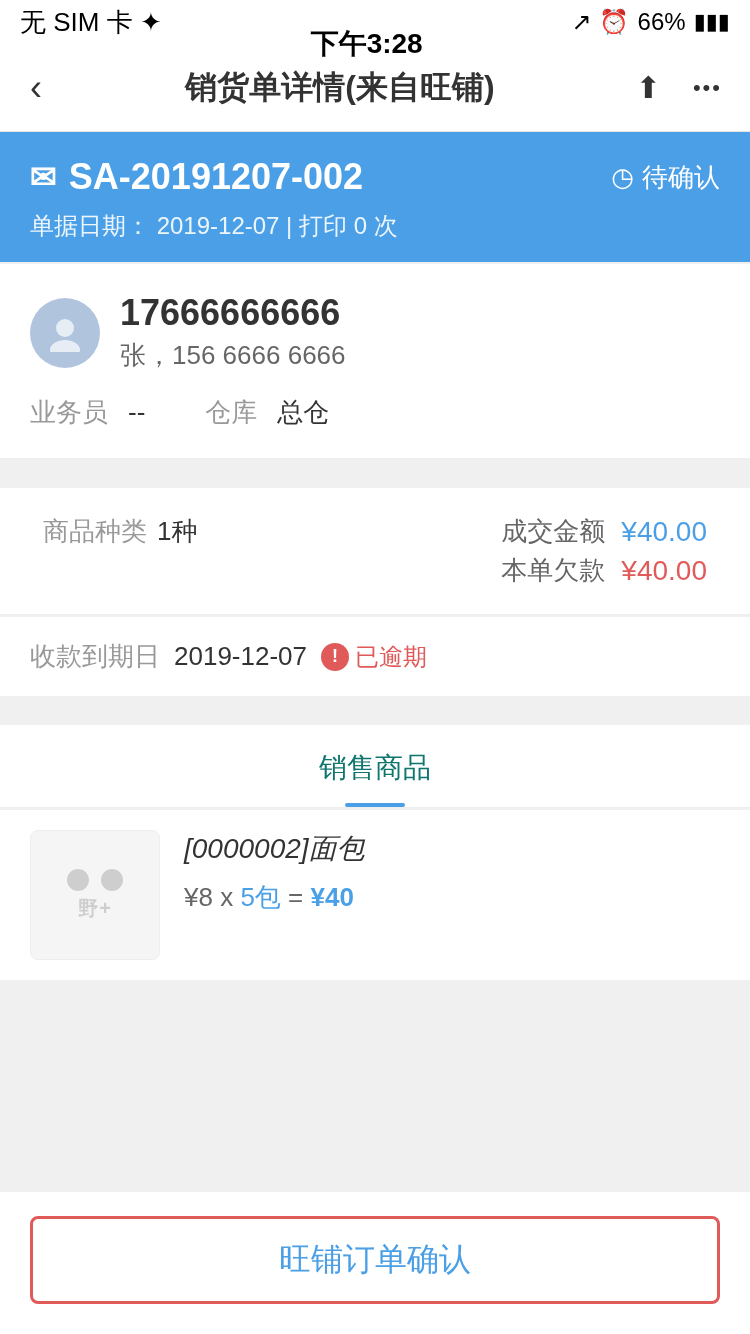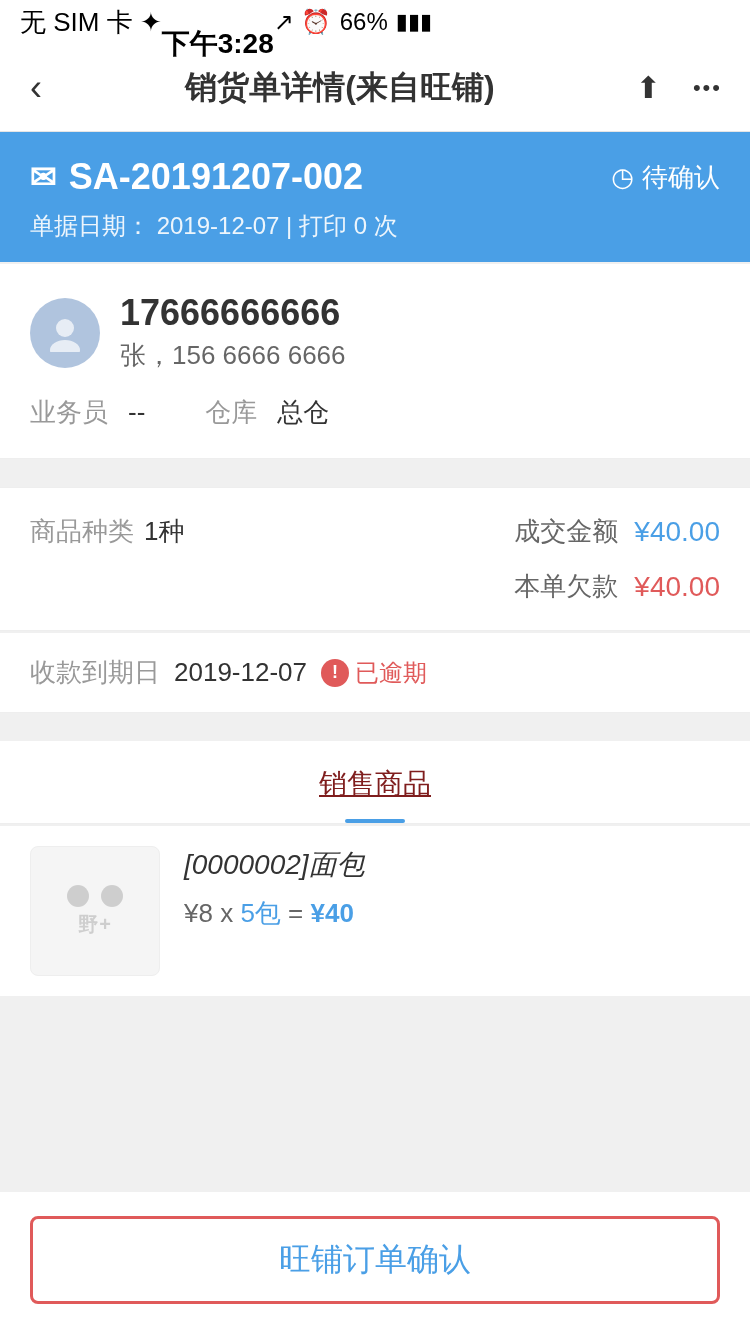--- a/index.html
+++ b/index.html
@@ -11,21 +11,21 @@
       background: #f0f0f0;
       position: relative;
     }
 
     
     .status-bar {
       height: 44px;
       background: #fff;
       display: flex;
       align-items: center;
-      justify-content: flex-start;
+      justify-content: space-between;
       padding: 12px 20px;
       font-size: 26px;
       font-weight: 500;
     }
     .status-left { display: flex; align-items: center; gap: 10px; }
     .status-center { font-size: 28px; font-weight: 600; margin-top: 43px; }
     .status-right { display: flex; align-items: center; gap: 8px; font-size: 24px; }
 
     
     .nav-bar {
@@ -139,42 +139,42 @@
       font-size: 26px;
       color: #666;
     }
     .meta-item { display: flex; align-items: center; gap: 20px; }
     .meta-label { color: #999; }
     .meta-value { color: #333; }
 
     
     .summary-section {
       background: #fff;
-      padding: 26px 30px;
+      padding: 26px 43px;
       margin-top: 14px;
       border-top: 1px solid #eee;
       border-bottom: 1px solid #eee;
     }
     .summary-row {
       display: flex;
       align-items: flex-start;
       justify-content: space-between;
     }
     .summary-kind {
       display: flex;
       align-items: center;
       gap: 10px;
     }
     .kind-label { color: #999; font-size: 26px; }
     .kind-value { color: #333; font-size: 26px; }
     .summary-right {
       display: flex;
       flex-direction: column;
       align-items: flex-end;
-      gap: 20px;
+      gap: 4px;
     }
     .amount-row {
       display: flex;
       align-items: center;
       gap: 16px;
       font-size: 26px;
     }
     .amount-label { color: #666; }
     .amount-value-blue { color: #4a9fe6; font-size: 28px; font-weight: 500; }
     .amount-value-red { color: #e05a5a; font-size: 28px; font-weight: 500; }
@@ -222,22 +222,21 @@
     }
     .tab {
       flex: 1;
       text-align: center;
       padding: 24px 0 20px;
       font-size: 28px;
       cursor: pointer;
       position: relative;
     }
     .tab.active {
-      color: #7f1d1d;
-      text-decoration: underline;
+      color: #0f766e;
     }
     .tab.active::after {
       content: '';
       position: absolute;
       bottom: 0;
       left: 50%;
       transform: translateX(-50%);
       width: 60px;
       height: 4px;
       background: #4a9fe6;

